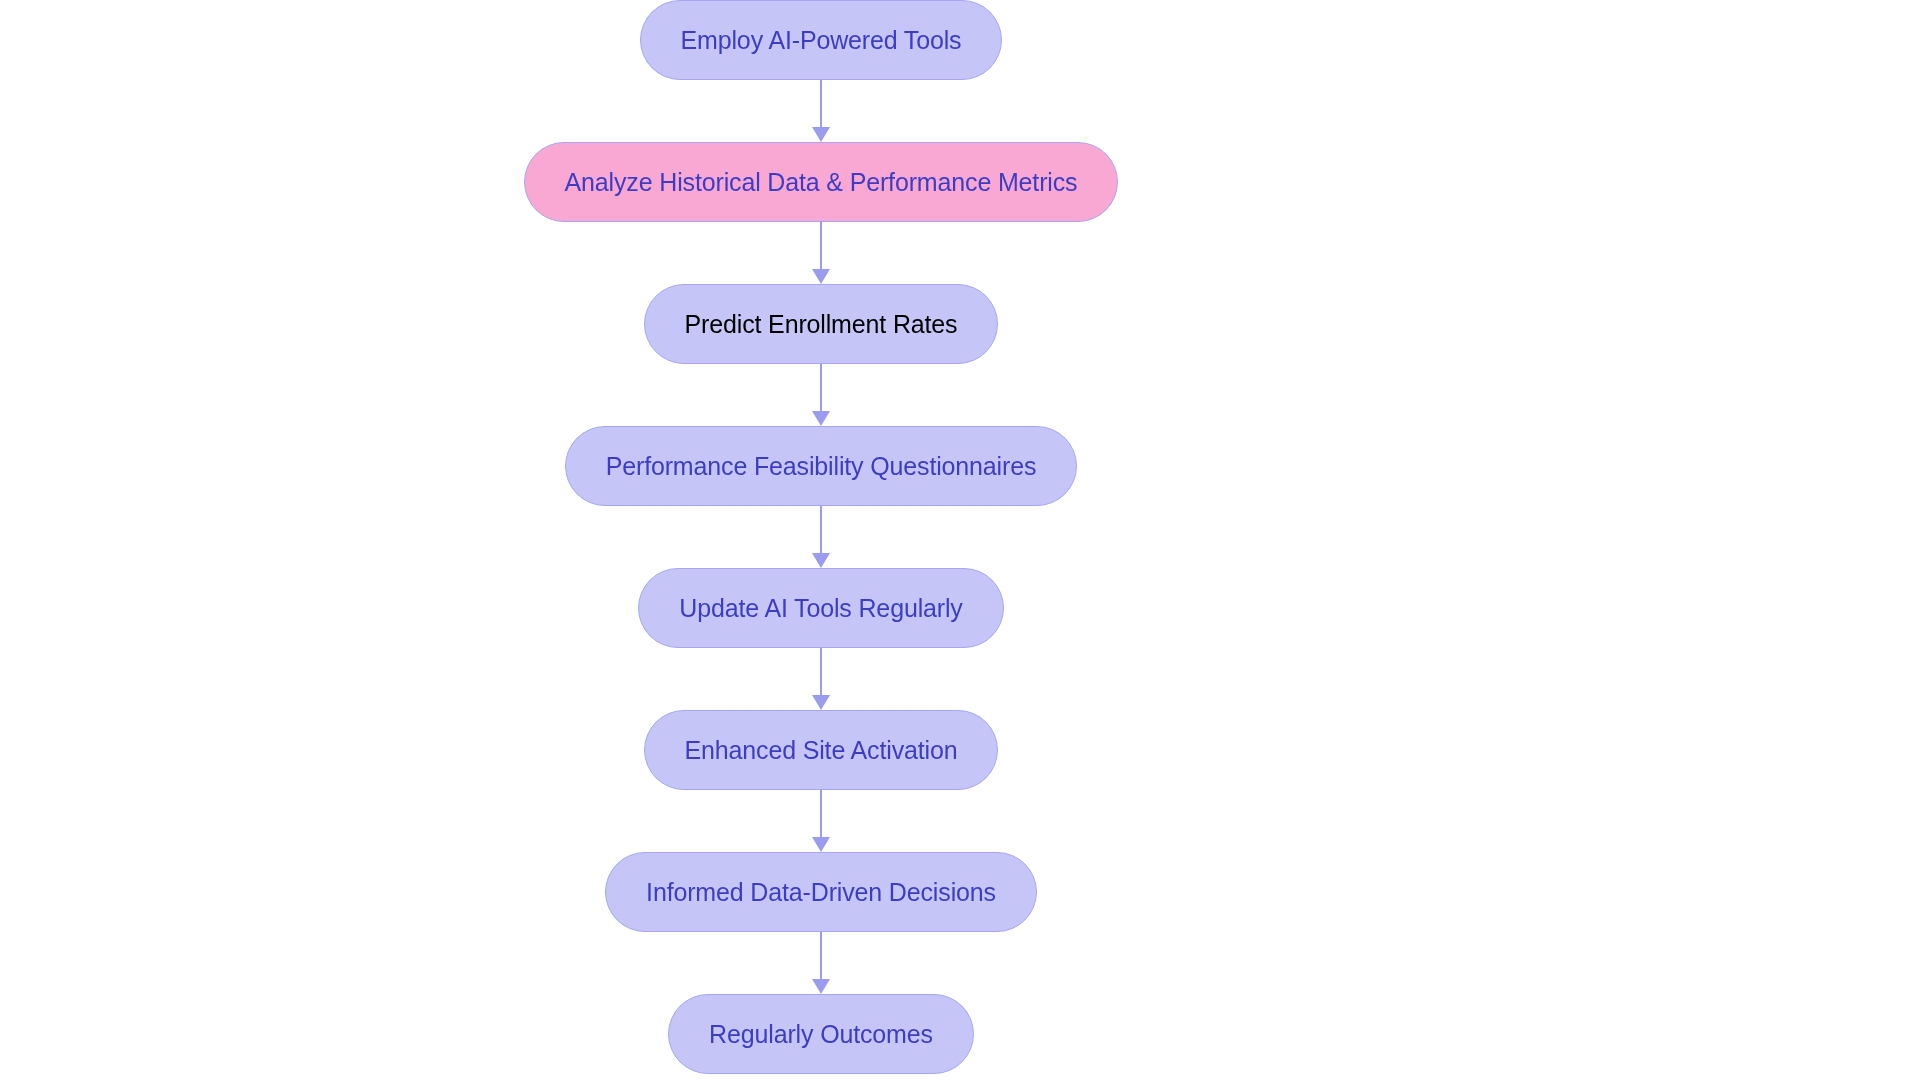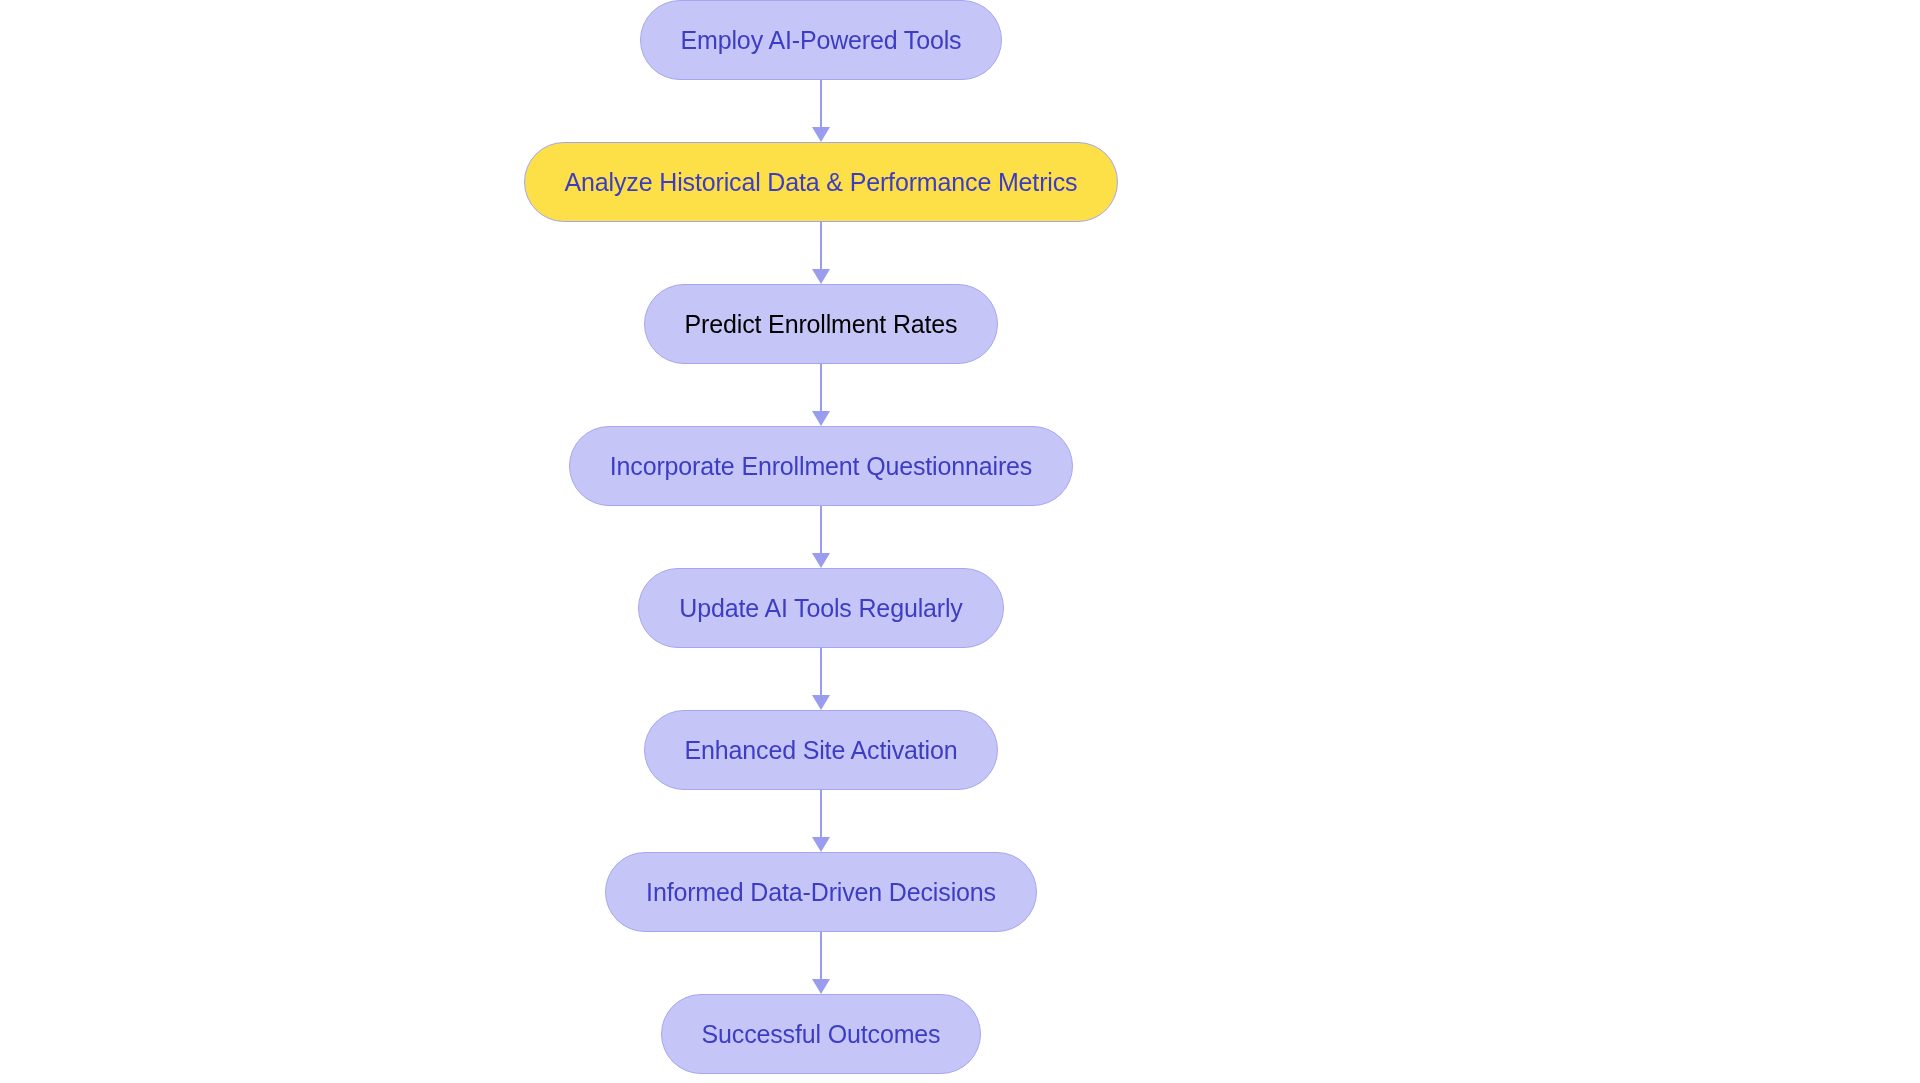--- a/index.html
+++ b/index.html
@@ -88,40 +88,40 @@
 
   <div class="node" style="background: rgb(197, 198, 247); border-color: rgb(165, 166, 239); color: rgb(61, 61, 196);">
     <span class="node-label">Employ AI-Powered Tools</span>
   </div>
 
   <div class="connector">
     <span class="line" style="background: rgb(154, 156, 240);"></span>
     <span class="arrowhead" style="border-top-color: rgb(154, 156, 240);"></span>
   </div>
 
-  <div class="node" style="background: #fde047; border-color: rgb(165, 166, 239); color: rgb(61, 61, 196);">
+  <div class="node" style="background: #f9a8d4; border-color: rgb(165, 166, 239); color: rgb(61, 61, 196);">
     <span class="node-label">Analyze Historical Data &amp; Performance Metrics</span>
   </div>
 
   <div class="connector">
     <span class="line" style="background: rgb(154, 156, 240);"></span>
     <span class="arrowhead" style="border-top-color: rgb(154, 156, 240);"></span>
   </div>
 
   <div class="node" style="background: rgb(197, 198, 247); border-color: rgb(165, 166, 239); color: #000000;">
     <span class="node-label">Predict Enrollment Rates</span>
   </div>
 
   <div class="connector">
     <span class="line" style="background: rgb(154, 156, 240);"></span>
     <span class="arrowhead" style="border-top-color: rgb(154, 156, 240);"></span>
   </div>
 
   <div class="node" style="background: rgb(197, 198, 247); border-color: rgb(165, 166, 239); color: rgb(61, 61, 196);">
-    <span class="node-label">Incorporate Enrollment Questionnaires</span>
+    <span class="node-label">Performance Feasibility Questionnaires</span>
   </div>
 
   <div class="connector">
     <span class="line" style="background: rgb(154, 156, 240);"></span>
     <span class="arrowhead" style="border-top-color: rgb(154, 156, 240);"></span>
   </div>
 
   <div class="node" style="background: rgb(197, 198, 247); border-color: rgb(165, 166, 239); color: rgb(61, 61, 196); text-align: right;">
     <span class="node-label">Update AI Tools Regularly</span>
   </div>
@@ -143,16 +143,16 @@
   <div class="node" style="background: rgb(197, 198, 247); border-color: rgb(165, 166, 239); color: rgb(61, 61, 196);">
     <span class="node-label">Informed Data-Driven Decisions</span>
   </div>
 
   <div class="connector">
     <span class="line" style="background: rgb(154, 156, 240);"></span>
     <span class="arrowhead" style="border-top-color: rgb(154, 156, 240);"></span>
   </div>
 
   <div class="node" style="background: rgb(197, 198, 247); border-color: rgb(165, 166, 239); color: rgb(61, 61, 196);">
-    <span class="node-label">Successful Outcomes</span>
+    <span class="node-label">Regularly Outcomes</span>
   </div>
 
 </div>
 
 </body></html>

